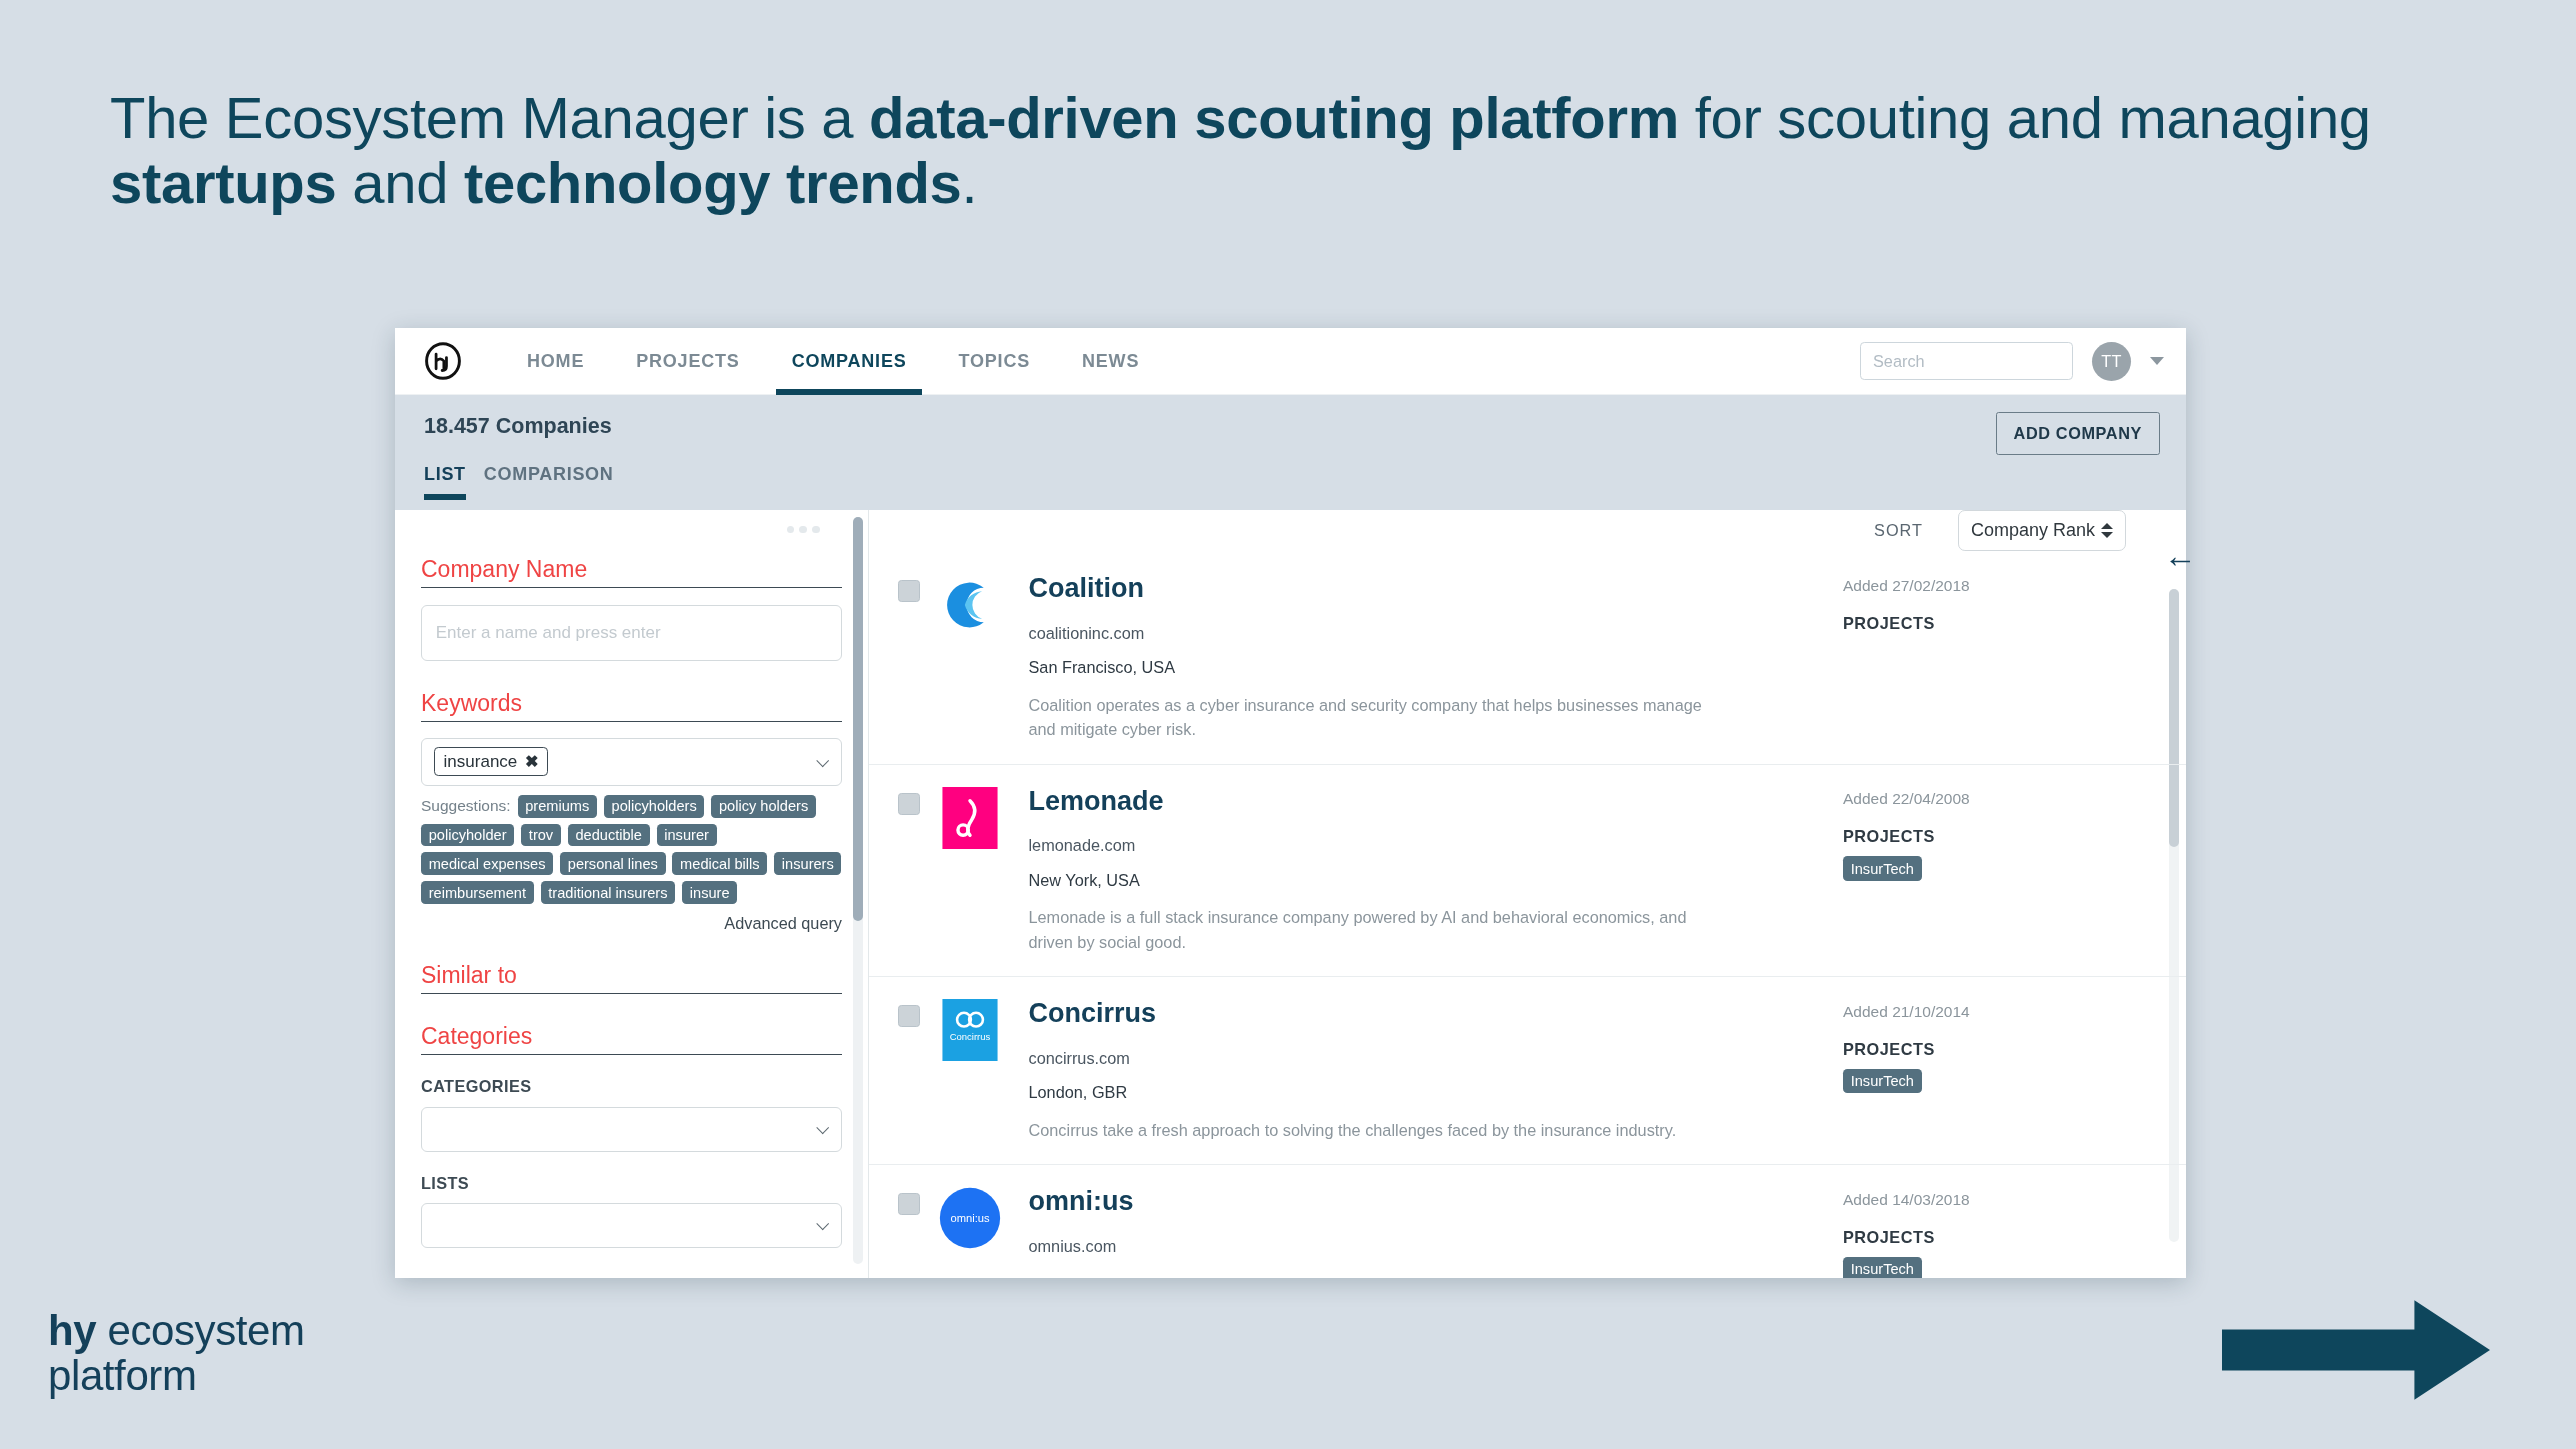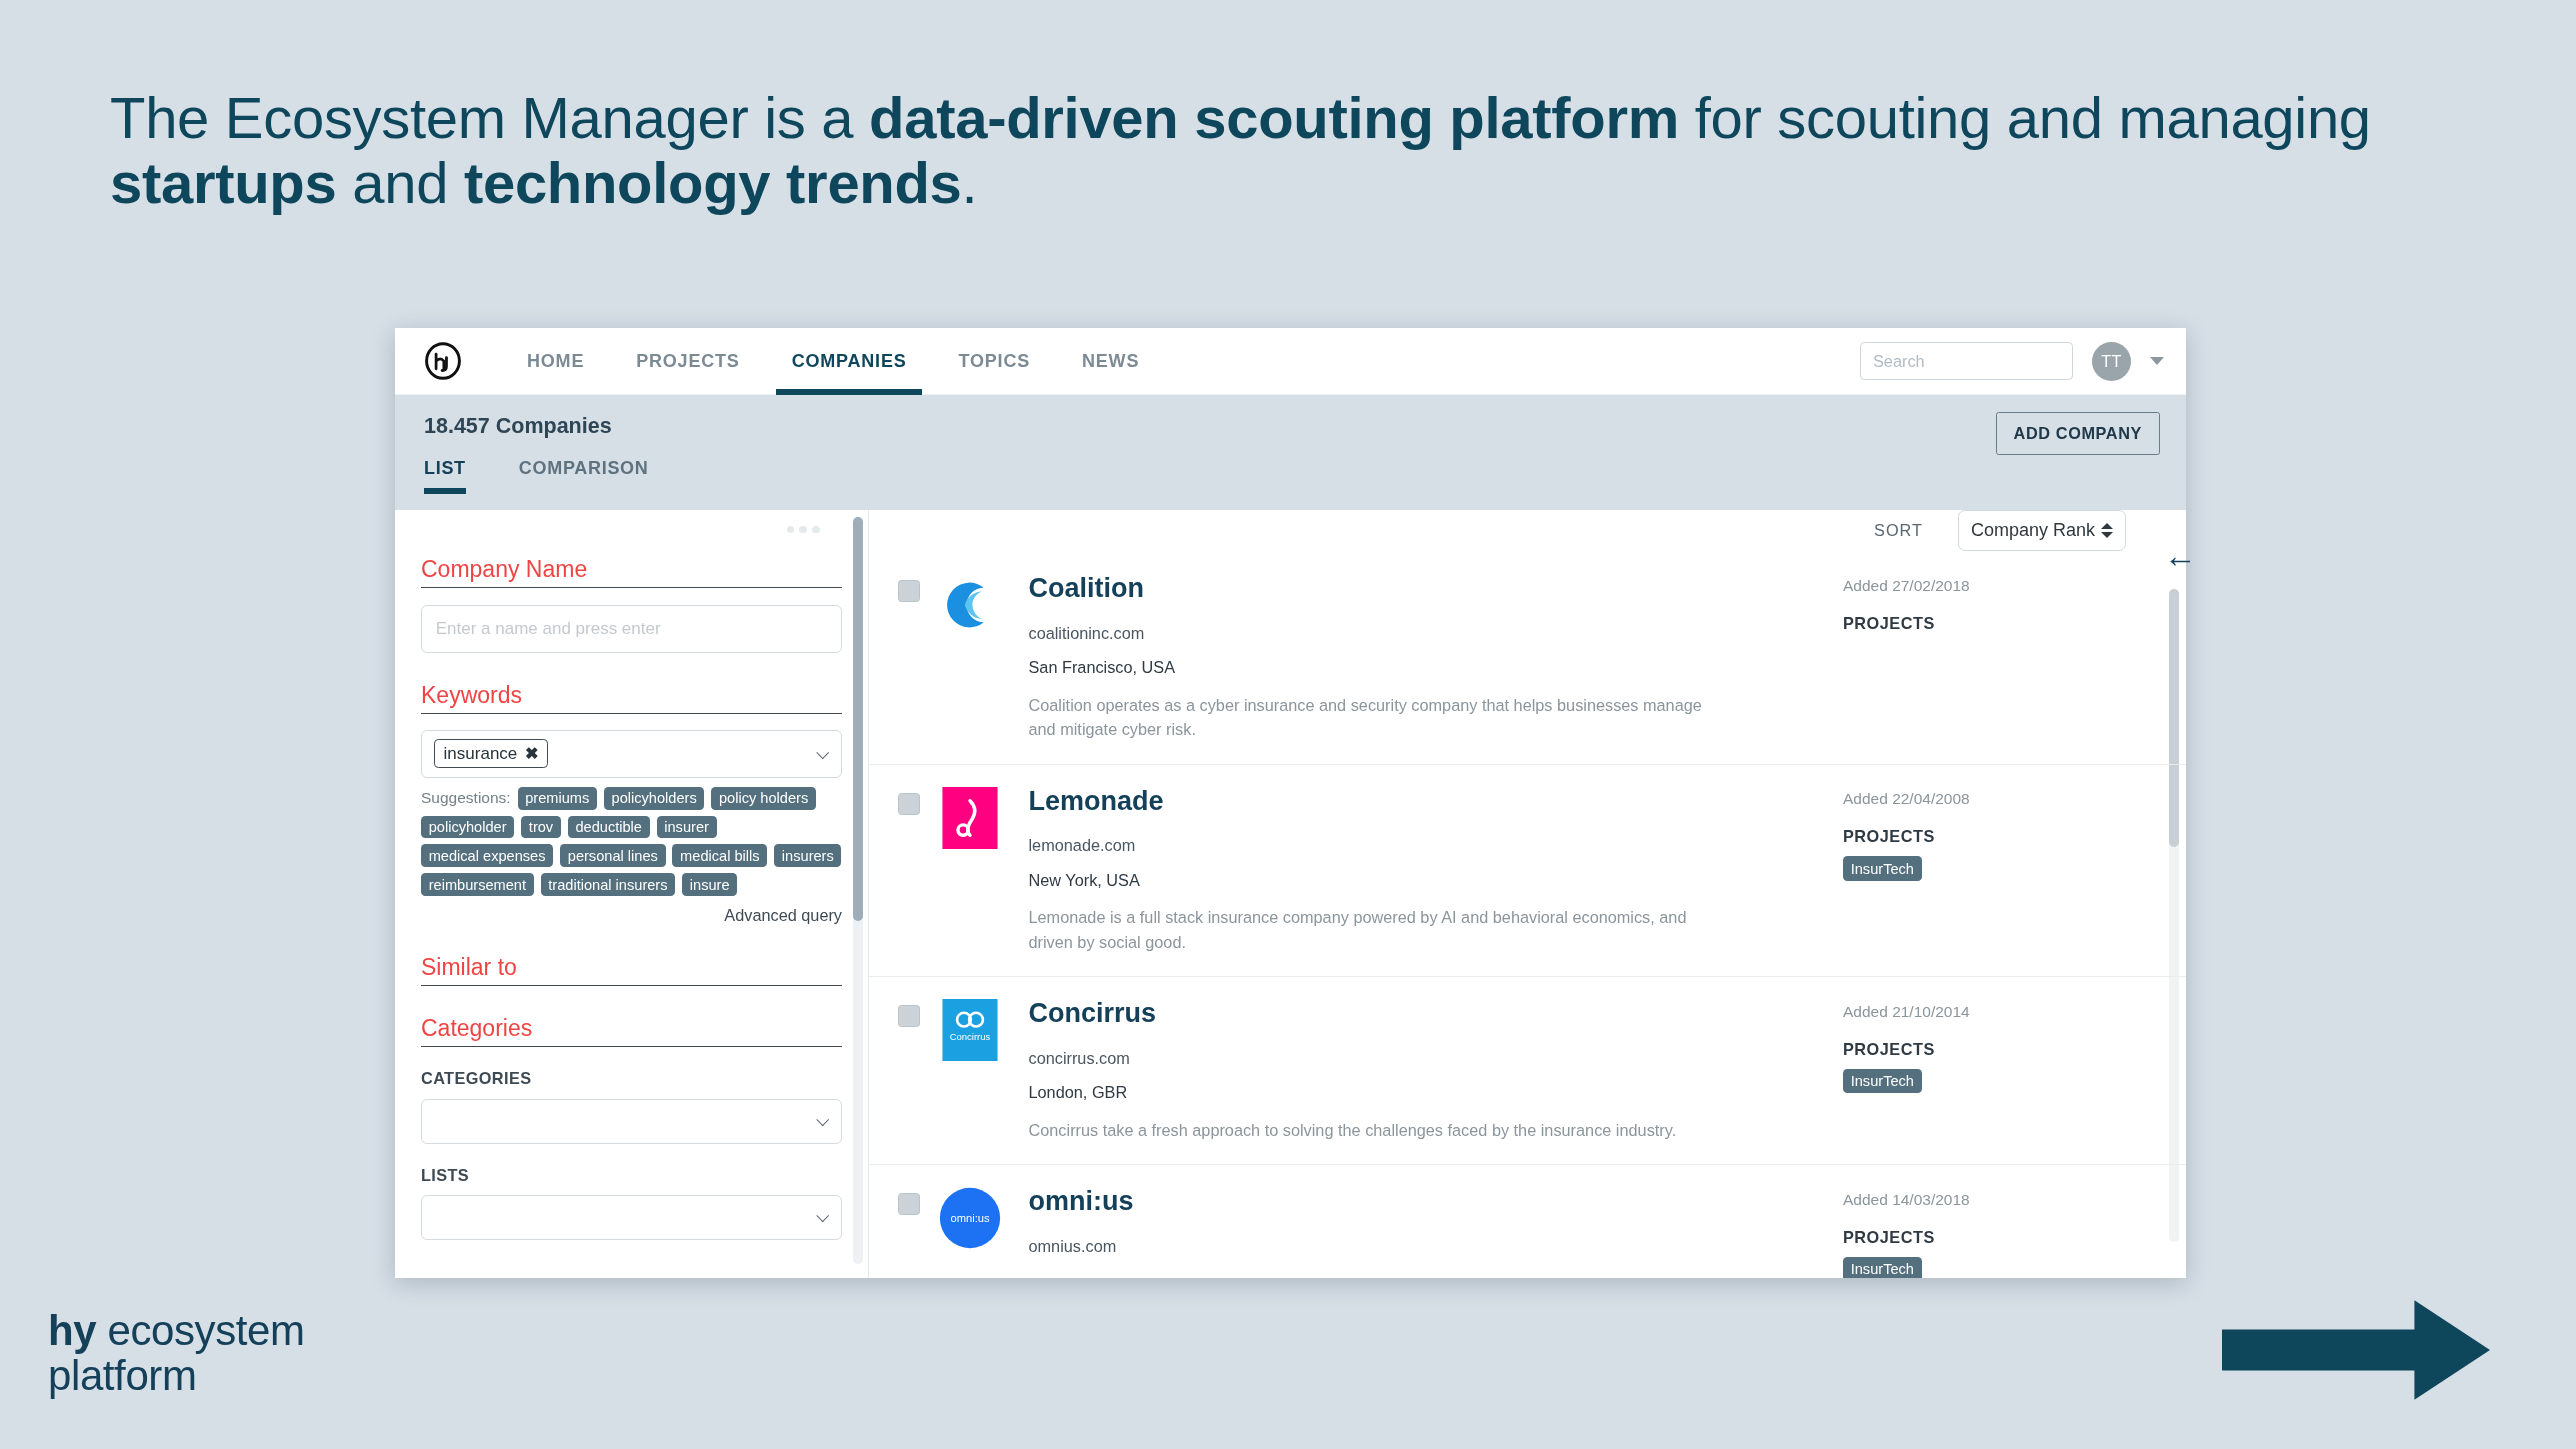--- a/index.html
+++ b/index.html
@@ -65,21 +65,21 @@
   .subheader {
     background: #d6dee6; padding: 19px 29px 0 29px; position: relative; height: 115px;
   }
   .count-title { font-size: 21.5px; font-weight: 700; color: #2e4555; }
   .add-company-btn {
     position: absolute; right: 26px; top: 17px;
     border: 0.9px solid #6a7c88; background: #d6dee6; color: #20394a;
     font-size: 16.3px; font-weight: 700; letter-spacing: 0.6px;
     padding: 11px 17px; border-radius: 2.6px; cursor: pointer;
   }
-  .tabs { display: flex; gap: 53px; margin-top: 19px; }
+  .tabs { display: flex; gap: 18px; margin-top: 25px; }
   .tab {
     font-size: 18px; font-weight: 600; letter-spacing: 0.7px; color: #5f7280;
     padding-bottom: 10.3px; position: relative; cursor: pointer;
   }
   .tab.active { color: #14405a; }
   .tab.active::after {
     content: ""; position: absolute; left: 0; right: 0; bottom: -5.2px;
     height: 6px; background: #0e465c;
   }
 
@@ -103,21 +103,21 @@
     content: ""; position: absolute; left: 0; top: 0; width: 10.3px; height: 404px;
     background: #9fadb9; border-radius: 5.2px;
   }
 
   .filter-group { margin-top: 29px; }
   .filter-title {
     font-size: 23px; color: #ef4444; font-weight: 400;
     padding-bottom: 4px; border-bottom: 1.7px solid #3d4a53;
   }
   .text-input {
-    margin-top: 17px; height: 48px; width: 100%;
+    margin-top: 17px; height: 56px; width: 100%;
     border: 0.9px solid #d4dadd; border-radius: 6px; background: #fff;
     display: flex; align-items: center; padding: 0 13.7px;
     font-size: 17px; color: #c3cacf;
   }
   .token-select {
     margin-top: 15.5px; min-height: 48px; width: 100%;
     border: 0.9px solid #d4dadd; border-radius: 6px; background: #fff;
     display: flex; align-items: center; padding: 0 12px; position: relative;
   }
   .token {

